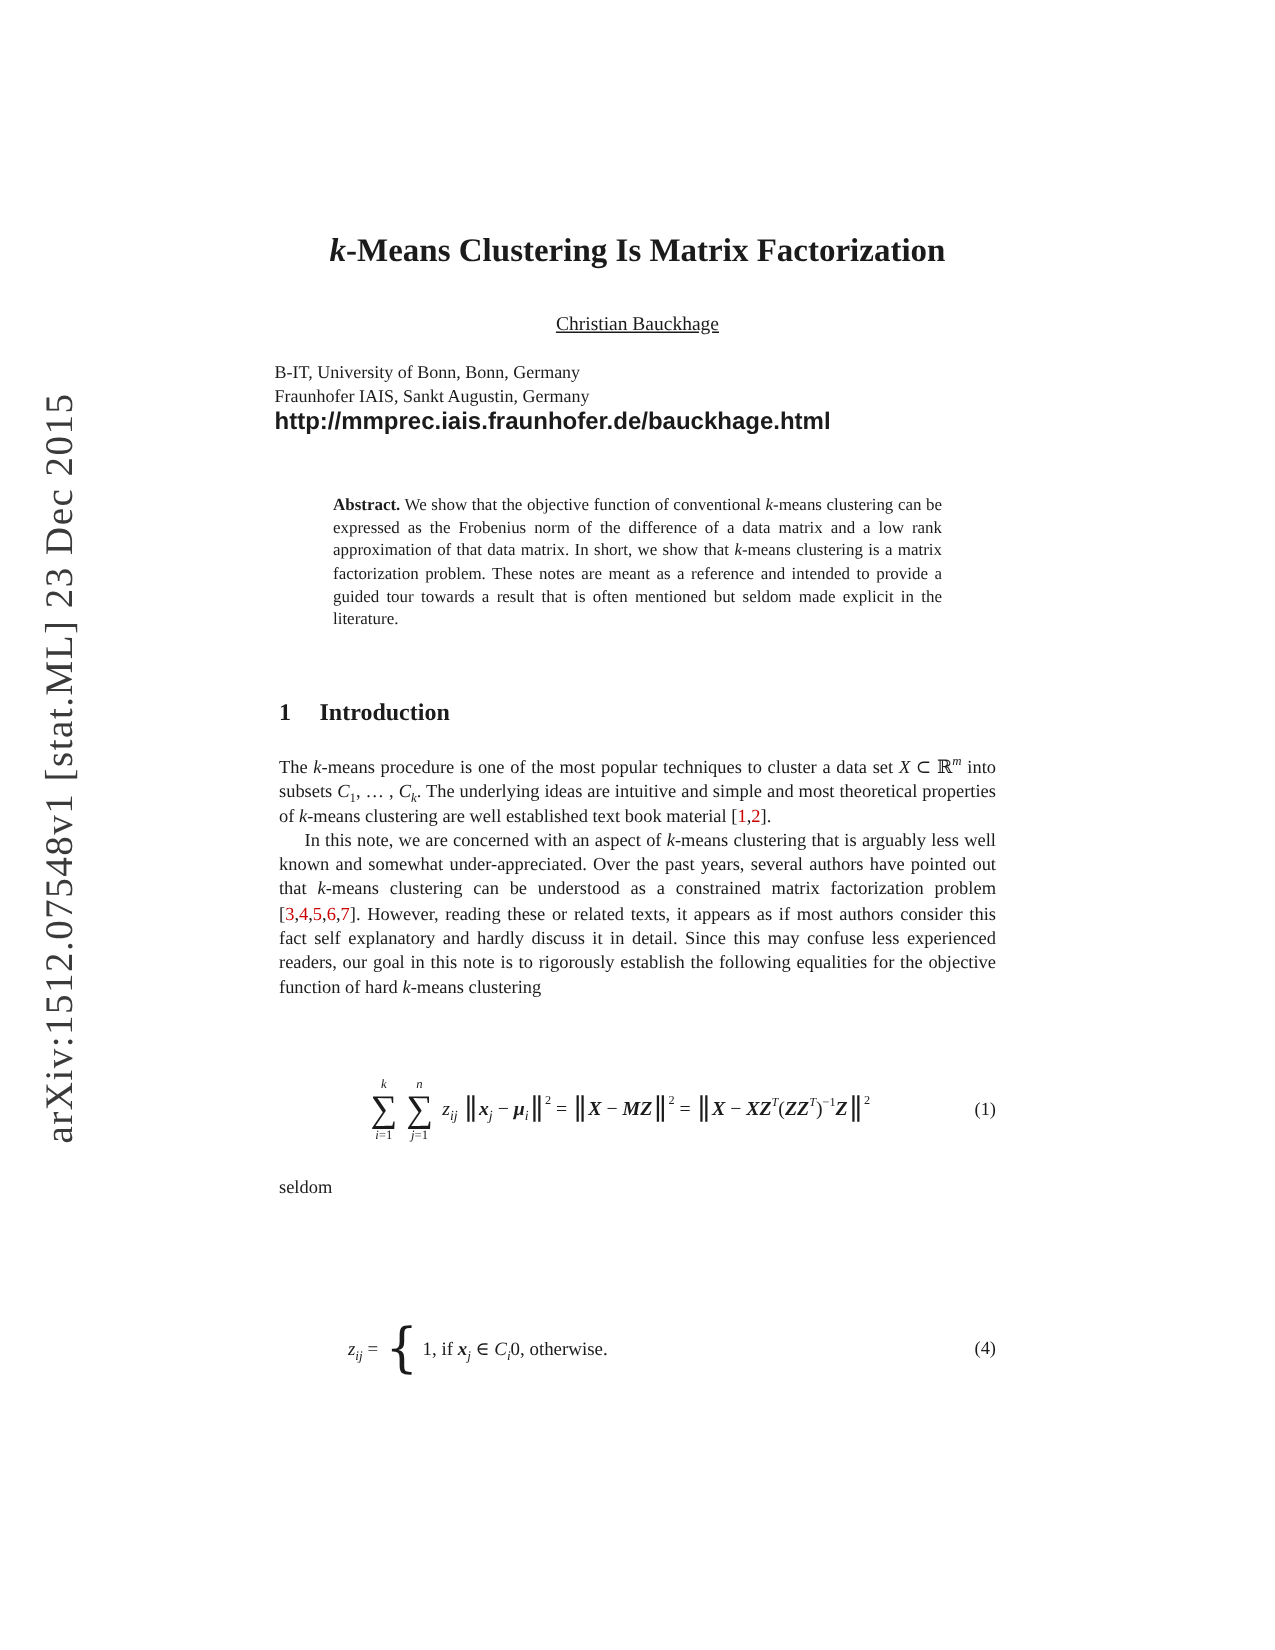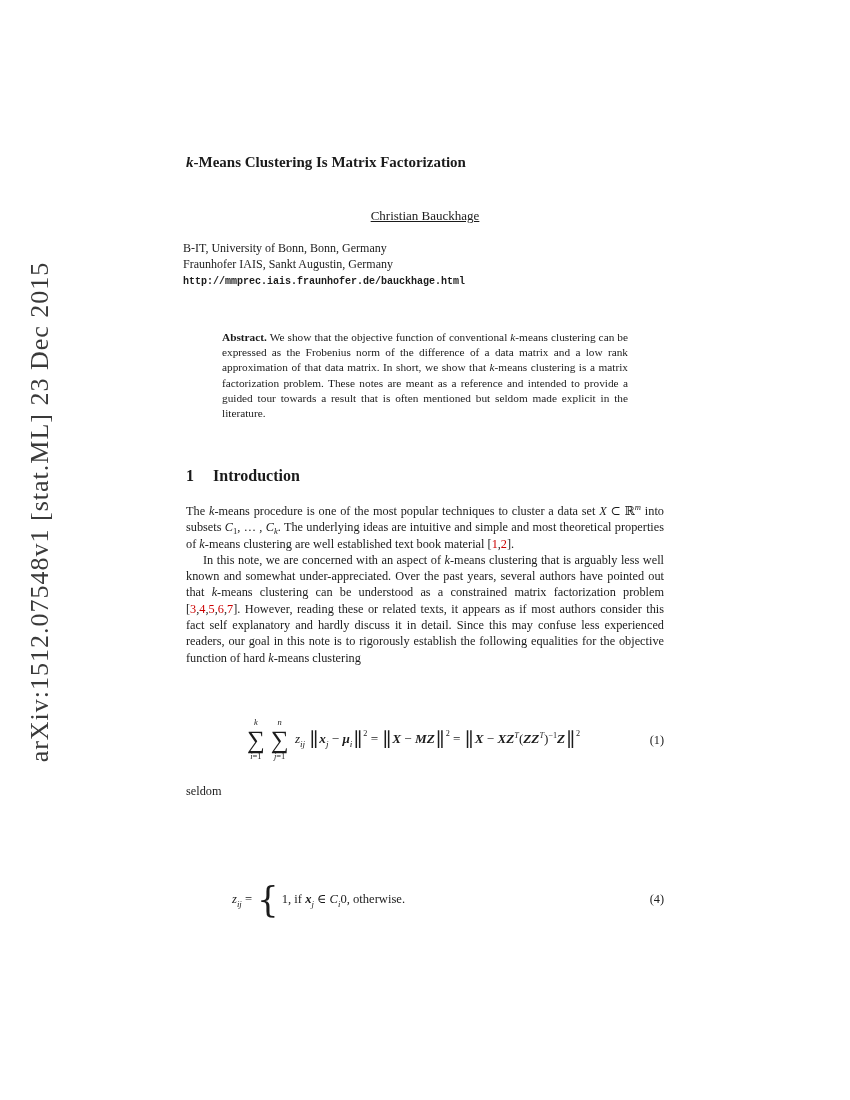--- a/index.html
+++ b/index.html
@@ -5,27 +5,27 @@
   html,body{margin:0;padding:0;background:#ffffff;}
   .page{position:relative;width:850px;height:1100px;background:#ffffff;overflow:hidden;
         font-family:"Liberation Serif","DejaVu Serif","DejaVu Sans",serif;color:#1b1b1b;}
 
   
   .watermark{position:absolute;top:512px;left:40px;
              transform:translate(-50%,-50%) rotate(-90deg);
              white-space:nowrap;font-size:26px;letter-spacing:1px;color:#3a3a3a;}
 
   
-  .title{position:absolute;top:154px;left:186px;width:478px;text-align:left;
-         font-size:15px;font-weight:bold;}
+  .title{position:absolute;top:154px;left:186px;width:478px;text-align:center;
+         font-size:22px;font-weight:bold;}
   .author{position:absolute;top:208px;left:186px;width:478px;text-align:center;font-size:13px;text-decoration:underline;}
   .affil{position:absolute;top:241px;left:183px;width:478px;text-align:left;
          font-size:12px;line-height:15.5px;}
-  .url{display:block;margin-top:2px;font-family:Liberation Mono, monospace;
-       font-weight:bold;font-size:10px;color:#1b1b1b;text-decoration:none;}
+  .url{display:block;margin-top:2px;font-family:Liberation Sans, sans-serif;
+       font-weight:bold;font-size:16px;color:#1b1b1b;text-decoration:none;}
 
   
   .abstract{position:absolute;top:330px;left:222px;width:406px;text-align:justify;
             font-size:11.3px;line-height:15.2px;}
   .abs-label{font-weight:bold;}
 
   
   .sec-head{position:absolute;top:467px;left:186px;font-size:16px;font-weight:bold;}
   .sec-num{margin-right:19px;}
 

